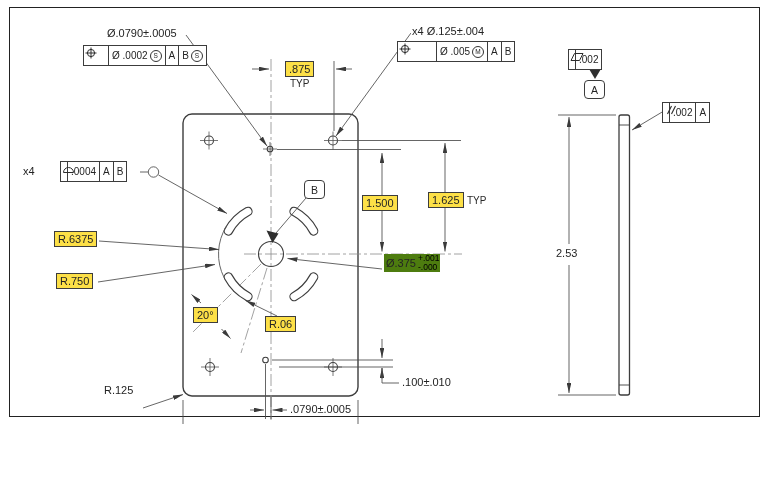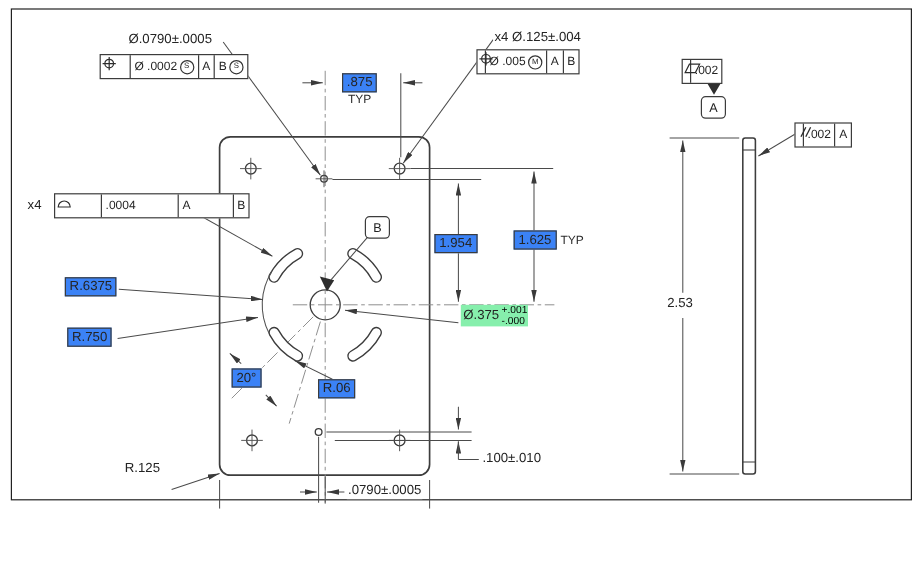--- a/index.html
+++ b/index.html
@@ -3,35 +3,35 @@
 <meta charset="utf-8">
 <style>
   html,body{margin:0;padding:0;background:#fff;}
   #sheet{position:relative;width:768px;height:424px;background:#fff;overflow:hidden;
          font-family:"Liberation Sans","DejaVu Sans",sans-serif;}
   #frame{position:absolute;left:9px;top:7px;right:8px;bottom:7px;border:1px solid #222;}
   svg{position:absolute;left:0;top:0;}
   .lbl{position:absolute;font-size:11px;line-height:13px;color:#242424;white-space:nowrap;
        background:#fff;padding:0 1px;}
   .nobg{background:transparent;}
-  .boxdim{border:1px solid #3c3c3c;padding:0 3px;line-height:14px;background:#3b82f6;}
+  .boxdim{border:1px solid #3c3c3c;padding:0 3px;line-height:14px;background:#fde047;}
   .typ{font-size:10px;color:#2a2a2a;}
   .fcf{position:absolute;display:flex;border:1px solid #3c3c3c;background:#fff;height:19px;
        font-size:10px;color:#242424;align-items:stretch;white-space:nowrap;}
   .fcf .cell{display:flex;align-items:center;justify-content:center;padding:0 3px;
        border-left:1px solid #3c3c3c;}
   .fcf .cell:first-child{border-left:none;}
   .circ{display:inline-flex;align-items:center;justify-content:center;width:10px;height:10px;
        border:1px solid #333;border-radius:50%;font-size:6.5px;margin-left:2px;flex:none;}
   .datumbox{position:absolute;border:1px solid #3c3c3c;border-radius:4px;background:#fff;
        width:19px;height:17px;display:flex;align-items:center;justify-content:center;
        font-size:10.5px;color:#242424;}
   .stack{display:inline-flex;flex-direction:column;font-size:8.5px;line-height:9px;
        margin-left:1px;vertical-align:middle;}
-  .dia375wrap{position:absolute;display:flex;align-items:center;background:#86efac;padding:0 1px;}
+  .dia375wrap{position:absolute;display:flex;align-items:center;background:#4d7c0f;padding:0 1px;}
   .icon{flex:none;}
 </style>
 </head>
 <body>
 
 <div id="sheet">
   <div id="frame"></div>
 
   <svg width="768" height="485" viewBox="0 0 768 485">
     <defs>
@@ -173,40 +173,40 @@
       <span class="circ">S</span>
     </div>
     <div class="cell">A</div>
     <div class="cell">
       <span>B</span>
       <span class="circ">S</span>
     </div>
   </div>
 
   <div class="lbl" style="left:411px;top:25px;">x4  Ø.125±.004</div>
-  <div class="fcf" style="left:397px;top:41px;">
+  <div class="fcf" style="left:397px;top:41px;padding-left:32px;">
     <div class="cell">
       <svg class="icon" width="14" height="14">
           <g stroke="#2c2c2c" stroke-width="1" fill="none">
         <circle cx="7" cy="7" r="3.6"></circle>
             <line x1="7" y1="1.5" x2="7" y2="12.5"></line>
         <line x1="1.5" y1="7" x2="12.5" y2="7"></line>
           </g>
         </svg>
     </div>
     <div class="cell">
       <span>Ø .005</span>
       <span class="circ">M</span>
     </div>
     <div class="cell">A</div>
     <div class="cell">B</div>
   </div>
 
   <div class="lbl nobg" style="left:22px;top:165px;">x4</div>
-  <div class="fcf" style="left:45px;top:161px;gap:32px;">
+  <div class="fcf" style="left:60px;top:161px;">
     <div class="cell">
       <svg class="icon" width="15" height="14">
           <path d="M2.5,10.5 A5,5 0 0 1 12.5,10.5 Z" stroke="#2c2c2c" stroke-width="1" fill="none"></path>
         </svg>
     </div>
     <div class="cell">.0004</div>
     <div class="cell">A</div>
     <div class="cell">B</div>
   </div>
 
@@ -230,21 +230,21 @@
         </svg>
     </div>
     <div class="cell">.002</div>
     <div class="cell">A</div>
   </div>
 
   <div class="datumbox" style="left:304px;top:180px;">B</div>
 
   <div class="lbl boxdim" style="left:285px;top:61px;">.875</div>
   <div class="lbl nobg typ" style="left:289px;top:77px;">TYP</div>
-  <div class="lbl boxdim" style="left:362px;top:195px;">1.954</div>
+  <div class="lbl boxdim" style="left:362px;top:195px;">1.500</div>
   <div class="lbl boxdim" style="left:428px;top:192px;">1.625</div>
   <div class="lbl nobg typ" style="left:466px;top:194px;">TYP</div>
   <div class="lbl boxdim" style="left:54px;top:231px;">R.6375</div>
   <div class="lbl boxdim" style="left:56px;top:273px;">R.750</div>
   <div class="lbl boxdim" style="left:193px;top:307px;">20°</div>
   <div class="lbl boxdim" style="left:265px;top:316px;">R.06</div>
 
   <div class="dia375wrap" style="left:384px;top:254px;">
     <span class="lbl nobg" style="position:static;">Ø.375</span>
     <span class="stack">

